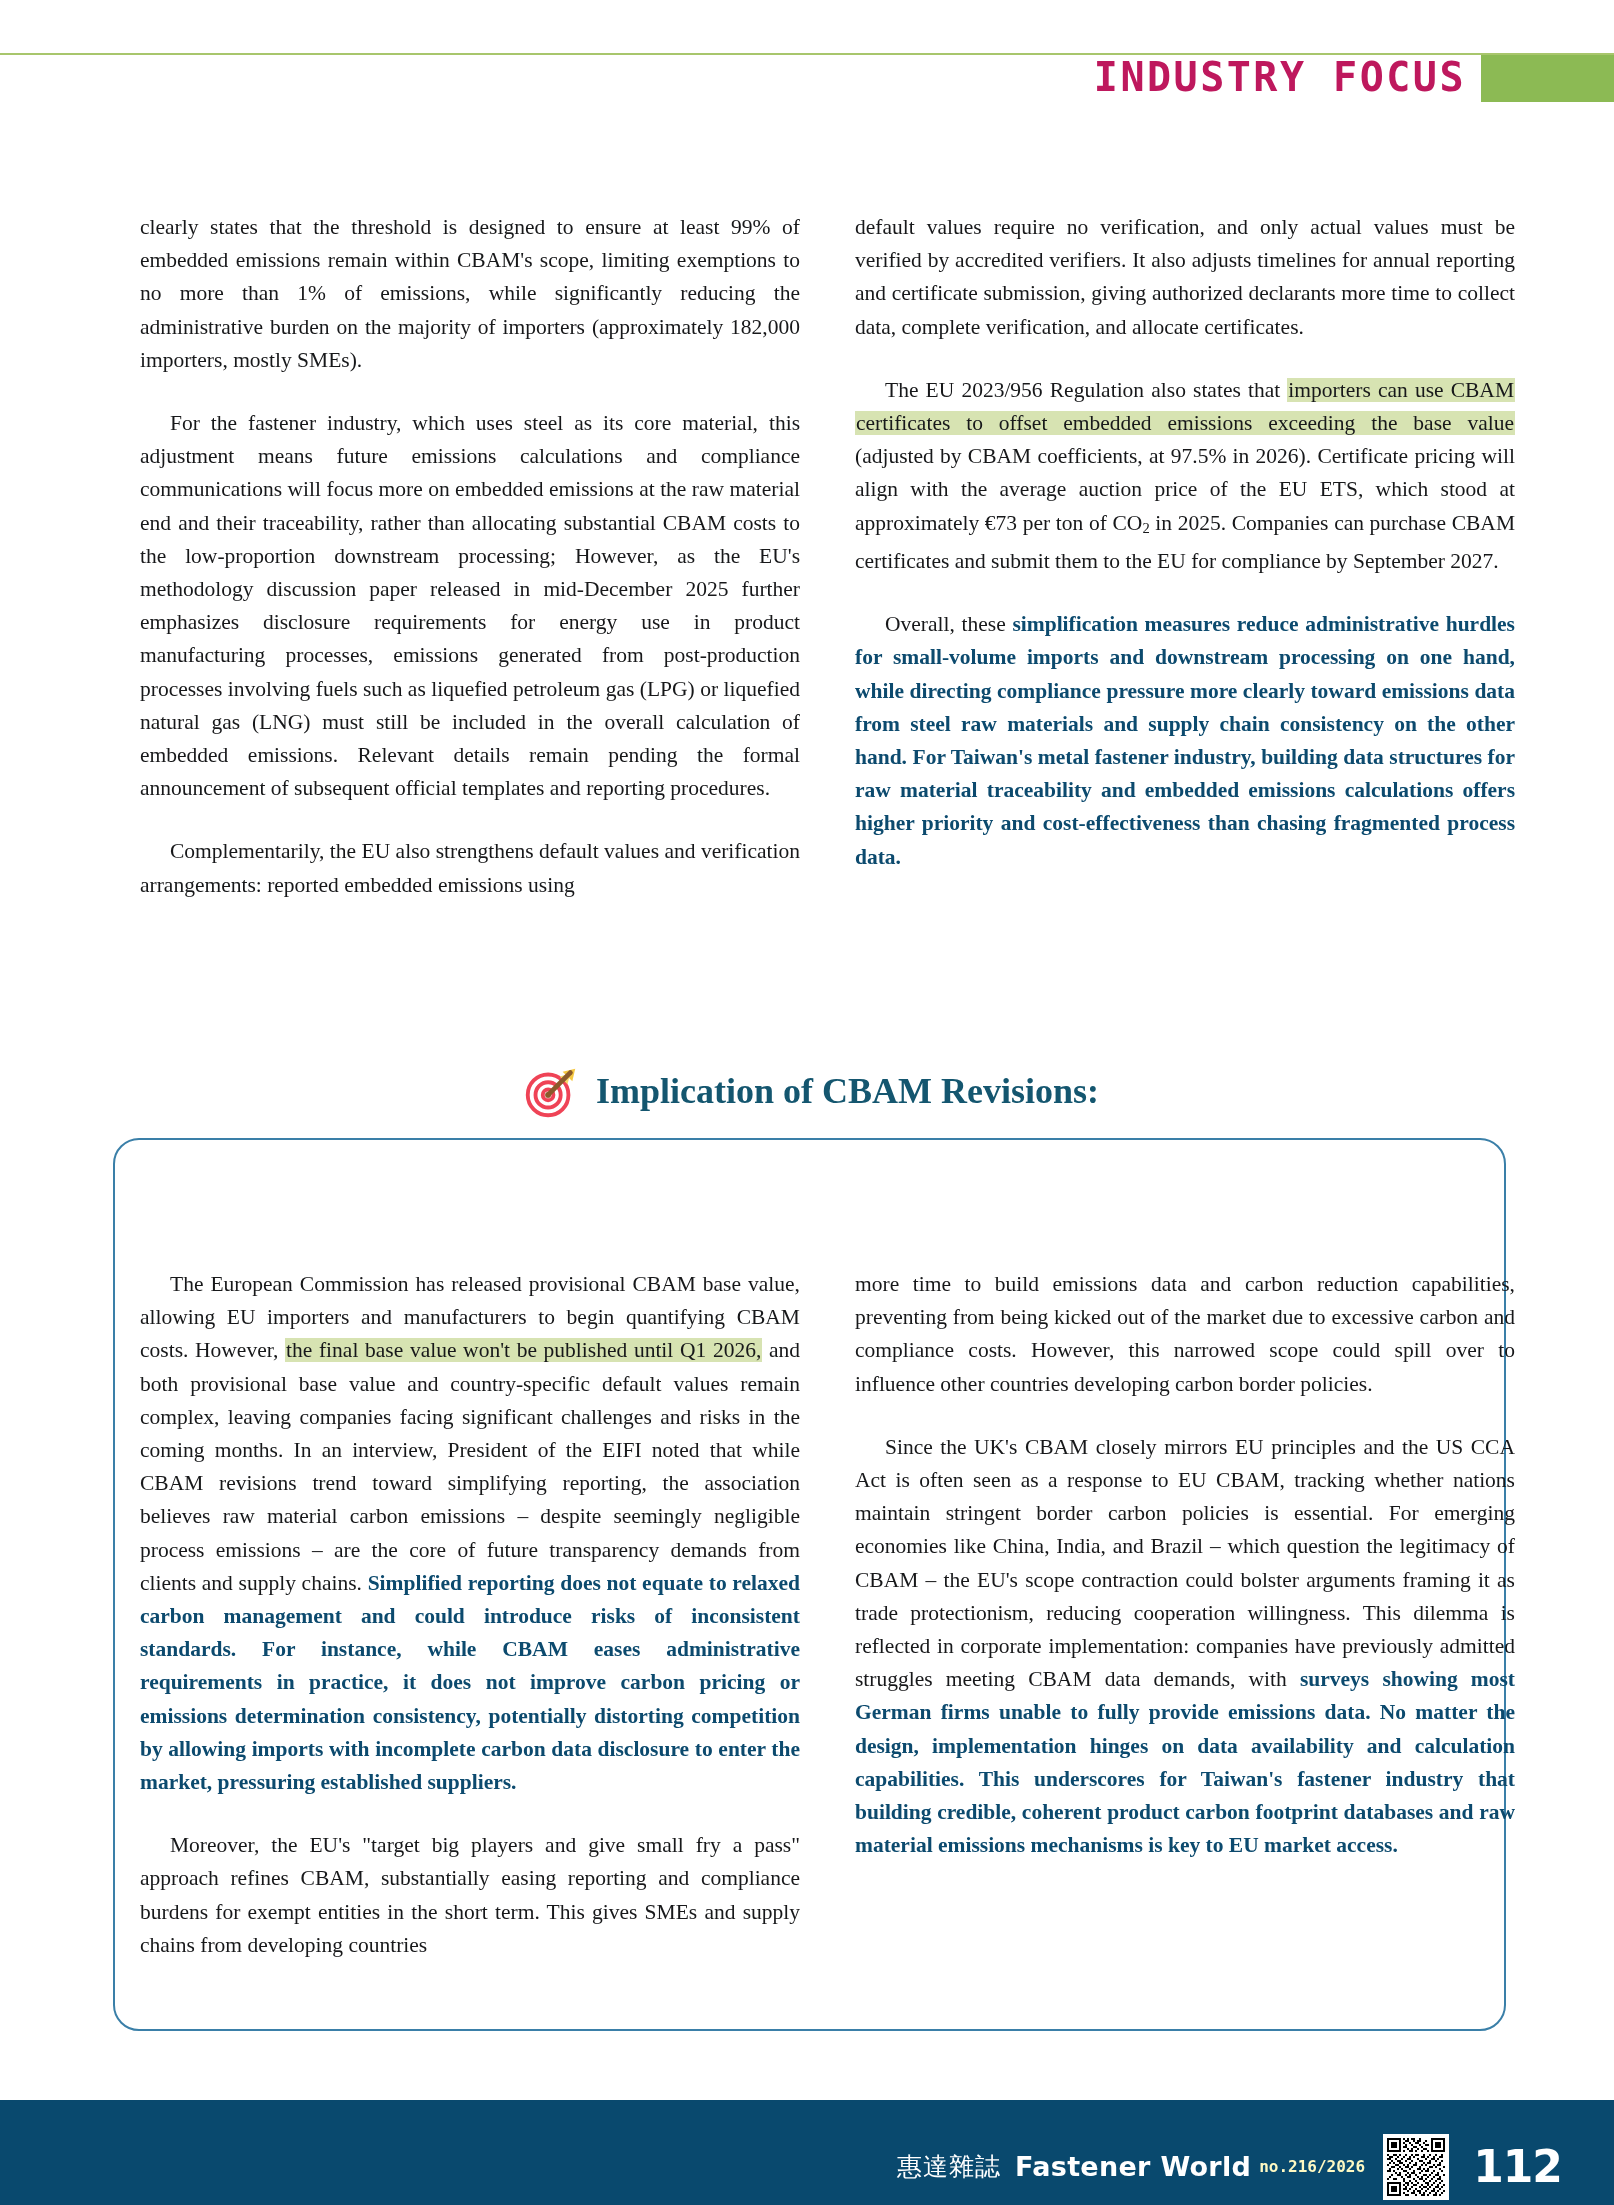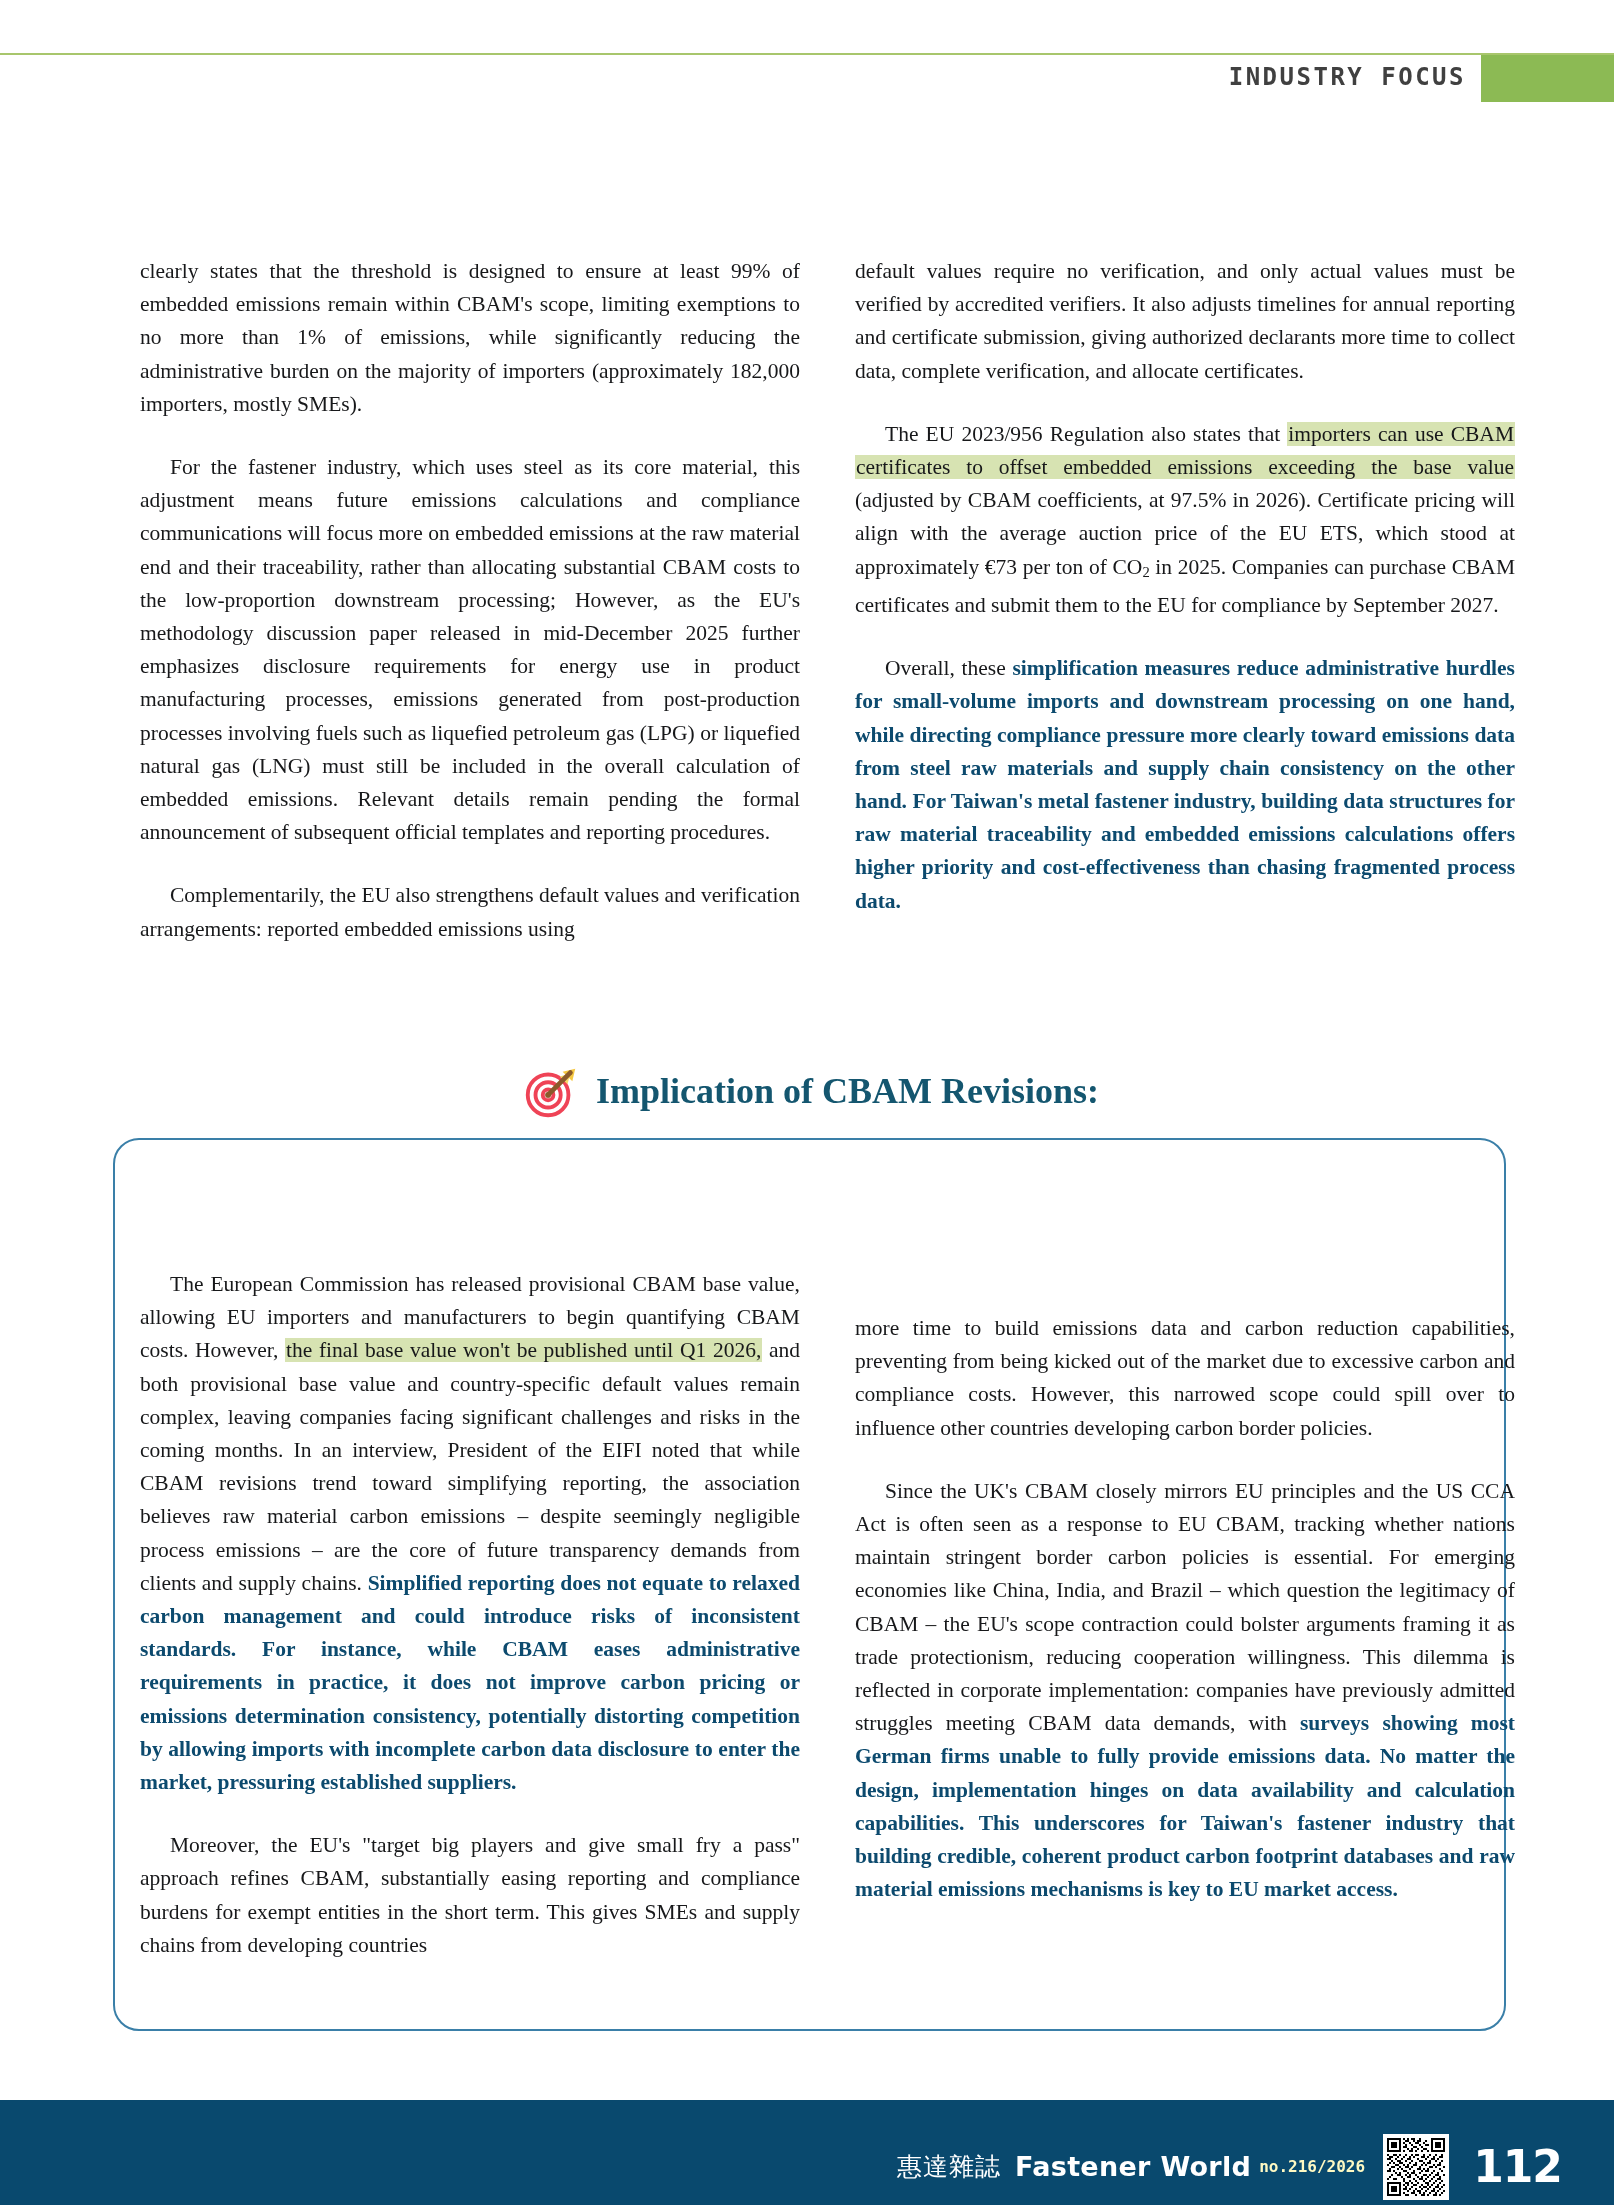--- a/index.html
+++ b/index.html
@@ -32,24 +32,24 @@
     right: 0; top: 55px;
     width: 133px;
     height: 47px;
     background: #8cba54;
   }
   .header-title {
     position: absolute;
     right: 148px;
     top: 54px;
     font-family: "DejaVu Sans Mono", "Liberation Mono", monospace;
-    font-size: 24px;
+    font-size: 40px;
     font-weight: bold;
     letter-spacing: 2.5px;
-    color: #404040;
+    color: #be185d;
     line-height: 46px;
     white-space: nowrap;
   }
 
   
   .col {
     position: absolute;
     width: 660px;
     font-size: 21.5px;
     line-height: 33.2px;
@@ -57,21 +57,21 @@
     text-align: justify;
     text-justify: inter-word;
   }
   .col-left  { left: 140px; }
   .col-right { left: 855px; }
 
   .top-left  { top: 211px; }
   .top-right { top: 211px; }
 
   .para { margin: 0 0 30px 0; text-indent: 30px; }
-  .para.noindent { text-indent: 0; margin-top: 44px; }
+  .para.noindent { text-indent: 0; }
   .para:last-child { margin-bottom: 0; }
 
   .hl {
     background: #d7e3b2;
     padding: 0 1px;
     box-decoration-break: clone;
     -webkit-box-decoration-break: clone;
   }
   .bluebold {
     color: #0c4a6e;

